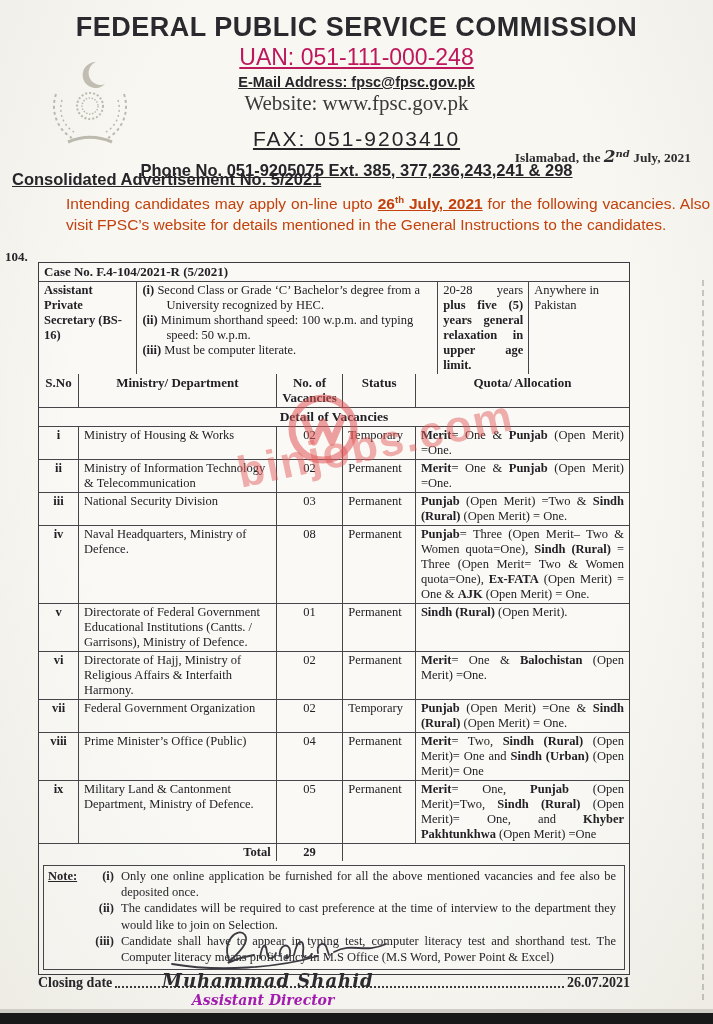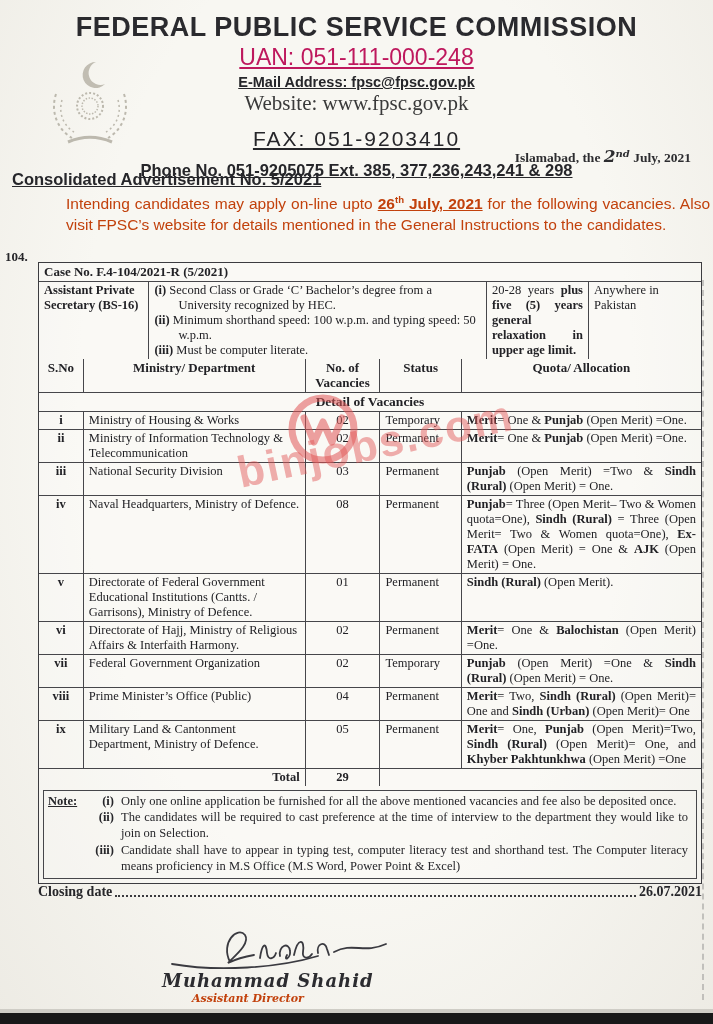--- a/index.html
+++ b/index.html
@@ -24,21 +24,21 @@
   .adv-title{position:absolute;top:170px;left:12px;width:604px;text-align:left;
     font-family:"Liberation Sans",sans-serif;font-weight:bold;font-size:16.5px;}
   .adv-title span{text-decoration:underline;}
   .intro{position:absolute;top:194px;left:38px;width:644px;
     font-family:"Liberation Sans",sans-serif;font-size:15.5px;line-height:1.32;
     text-align:justify;color:#c2410c;margin-left:28px;}
   .intro .dl{font-weight:bold;text-decoration:underline;}
   .sup{vertical-align:super;font-size:.62em;}
   .margin-num{position:absolute;top:249px;left:5px;font-weight:bold;font-size:13px;}
   
-  .content{position:absolute;top:262px;left:38px;width:664px;}
+  .content{position:absolute;top:262px;left:38px;width:592px;}
   .main-box{border:1.5px solid #3c3c40;background:rgba(255,255,255,.25);}
   table.tbl{width:100%;border-collapse:collapse;border-style:hidden;table-layout:fixed;
     font-size:12.5px;line-height:1.2;color:#222226;}
   table.tbl td{border:1px solid #46464a;padding:1px 5px;vertical-align:top;}
   .case-no{font-weight:bold;font-size:13px;padding:2px 6px;}
   td.hd{font-weight:bold;text-align:center;font-size:13px;}
   .post{font-weight:bold;}
   .qitem{padding-left:24px;text-indent:-24px;}
   .age-cell{text-align:justify;}
   .dov{font-weight:bold;text-align:center;font-size:13.5px;padding:1px;}
@@ -55,21 +55,21 @@
   .note-lab u{text-decoration:underline;}
   .note-num{width:26px;font-weight:bold;text-align:right;flex:0 0 auto;margin-right:7px;}
   .note-text{flex:1;text-align:justify;}
   
   .closing{display:flex;align-items:flex-end;font-weight:bold;font-size:14px;}
   .closing .dots{flex:1;border-bottom:2.6px dotted #3a3a3e;margin:0 3px 3px 3px;}
   .sig-scrawl{position:absolute;top:922px;left:168px;}
   .sig-name{position:absolute;top:970px;left:162px;font-family:"DejaVu Serif",serif;
     font-style:italic;font-weight:bold;font-size:18px;letter-spacing:1px;color:#2c2c30;}
   .sig-title{position:absolute;top:992px;left:192px;font-family:"DejaVu Serif",serif;
-    font-style:italic;font-weight:bold;font-size:11px;color:#c2410c;}
+    font-style:italic;font-weight:bold;font-size:14px;color:#a21caf;}
   .sig-org{position:absolute;top:1008px;left:168px;font-size:10px;color:#a9a6a0;letter-spacing:.5px;}
   
   .band-gray{position:absolute;left:0;bottom:11px;width:713px;height:4px;background:#cfcdc6;}
   .band-black{position:absolute;left:0;bottom:0;width:713px;height:11px;background:#181818;}
   .edge-dash{position:absolute;top:280px;right:9px;height:720px;width:0;
     border-right:2px dashed rgba(110,110,110,.35);}
   
   .wm{position:absolute;pointer-events:none;z-index:5;}
   .wm-text{top:448px;left:238px;transform:rotate(-12deg);transform-origin:left center;
     font-family:"Liberation Sans",sans-serif;font-weight:bold;font-size:44px;letter-spacing:2px;

